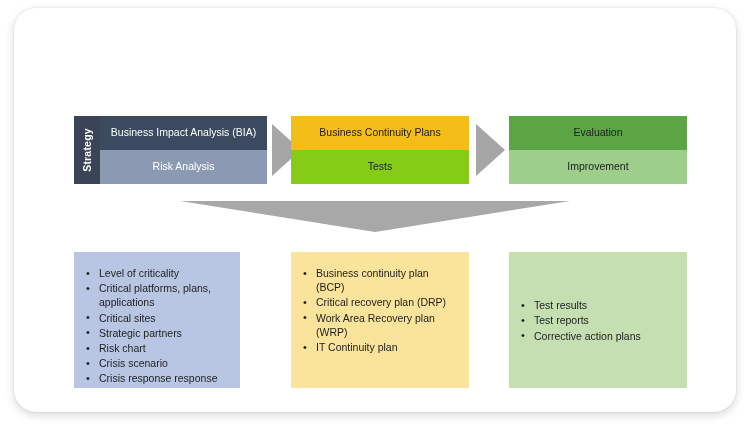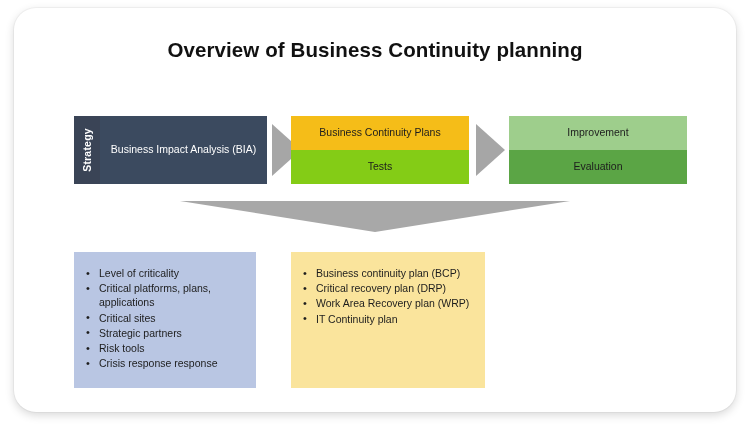--- a/index.html
+++ b/index.html
@@ -148,78 +148,86 @@
   }
   .detail-box li::before {
     content: "\2022";
     position: absolute;
     left: 2px;
     top: -0.5px;
     font-size: 11px;
     color: #1d1d1d;
   }
 
-  #detail-strategy { left: 60px;  width: 182px; background: #b9c6e3; }
-  #detail-plans    { left: 277px; width: 194px; background: #fae49c; }
+  #detail-strategy { left: 60px;  width: 166px; background: #b9c6e3; }
+  #detail-plans    { left: 277px; width: 178px; background: #fae49c; }
   #detail-eval     { left: 495px; width: 178px; background: #c5dfb3;
                      display: flex; align-items: center; }
   #detail-eval ul  { width: 100%; }
 </style>
 </head>
 <body>
 
 <div id="stage">
   <div id="card">
 
-    <div id="title">Overview of Business Continuity planning</div>
 
     <div class="stage-block" id="block-strategy">
       <div class="strategy-col">
         <span class="strategy-label">Strategy</span>
       </div>
       <div class="rows-col">
         <div class="srow" id="row-bia">Business Impact Analysis (BIA)</div>
+        <div class="srow" id="row-risk">Risk Analysis</div>
       </div>
     </div>
 
     <div class="arrow-right" id="arrow-1"></div>
 
     <div class="stage-block" id="block-plans">
       <div class="rows-col">
         <div class="srow" id="row-bcp">Business Continuity Plans</div>
         <div class="srow" id="row-tests">Tests</div>
       </div>
     </div>
 
     <div class="arrow-right" id="arrow-2"></div>
 
     <div class="stage-block" id="block-eval">
       <div class="rows-col">
+        <div class="srow" id="row-eval">Evaluation</div>
         <div class="srow" id="row-impr">Improvement</div>
-        <div class="srow" id="row-eval">Evaluation</div>
       </div>
     </div>
 
     <div id="arrow-down"></div>
 
     <div class="detail-box" id="detail-strategy">
       <ul>
         <li>Level of criticality</li>
         <li>Critical platforms, plans, applications</li>
         <li>Critical sites</li>
         <li>Strategic partners</li>
-        <li>Risk tools</li>
+        <li>Risk chart</li>
+        <li>Crisis scenario</li>
         <li>Crisis response response</li>
       </ul>
     </div>
 
     <div class="detail-box" id="detail-plans">
       <ul>
         <li>Business continuity plan (BCP)</li>
         <li>Critical recovery plan (DRP)</li>
         <li>Work Area Recovery plan (WRP)</li>
         <li>IT Continuity plan</li>
       </ul>
     </div>
 
+    <div class="detail-box" id="detail-eval">
+      <ul>
+        <li>Test results</li>
+        <li>Test reports</li>
+        <li>Corrective action plans</li>
+      </ul>
+    </div>
 
   </div>
 </div>
 
 </body></html>

